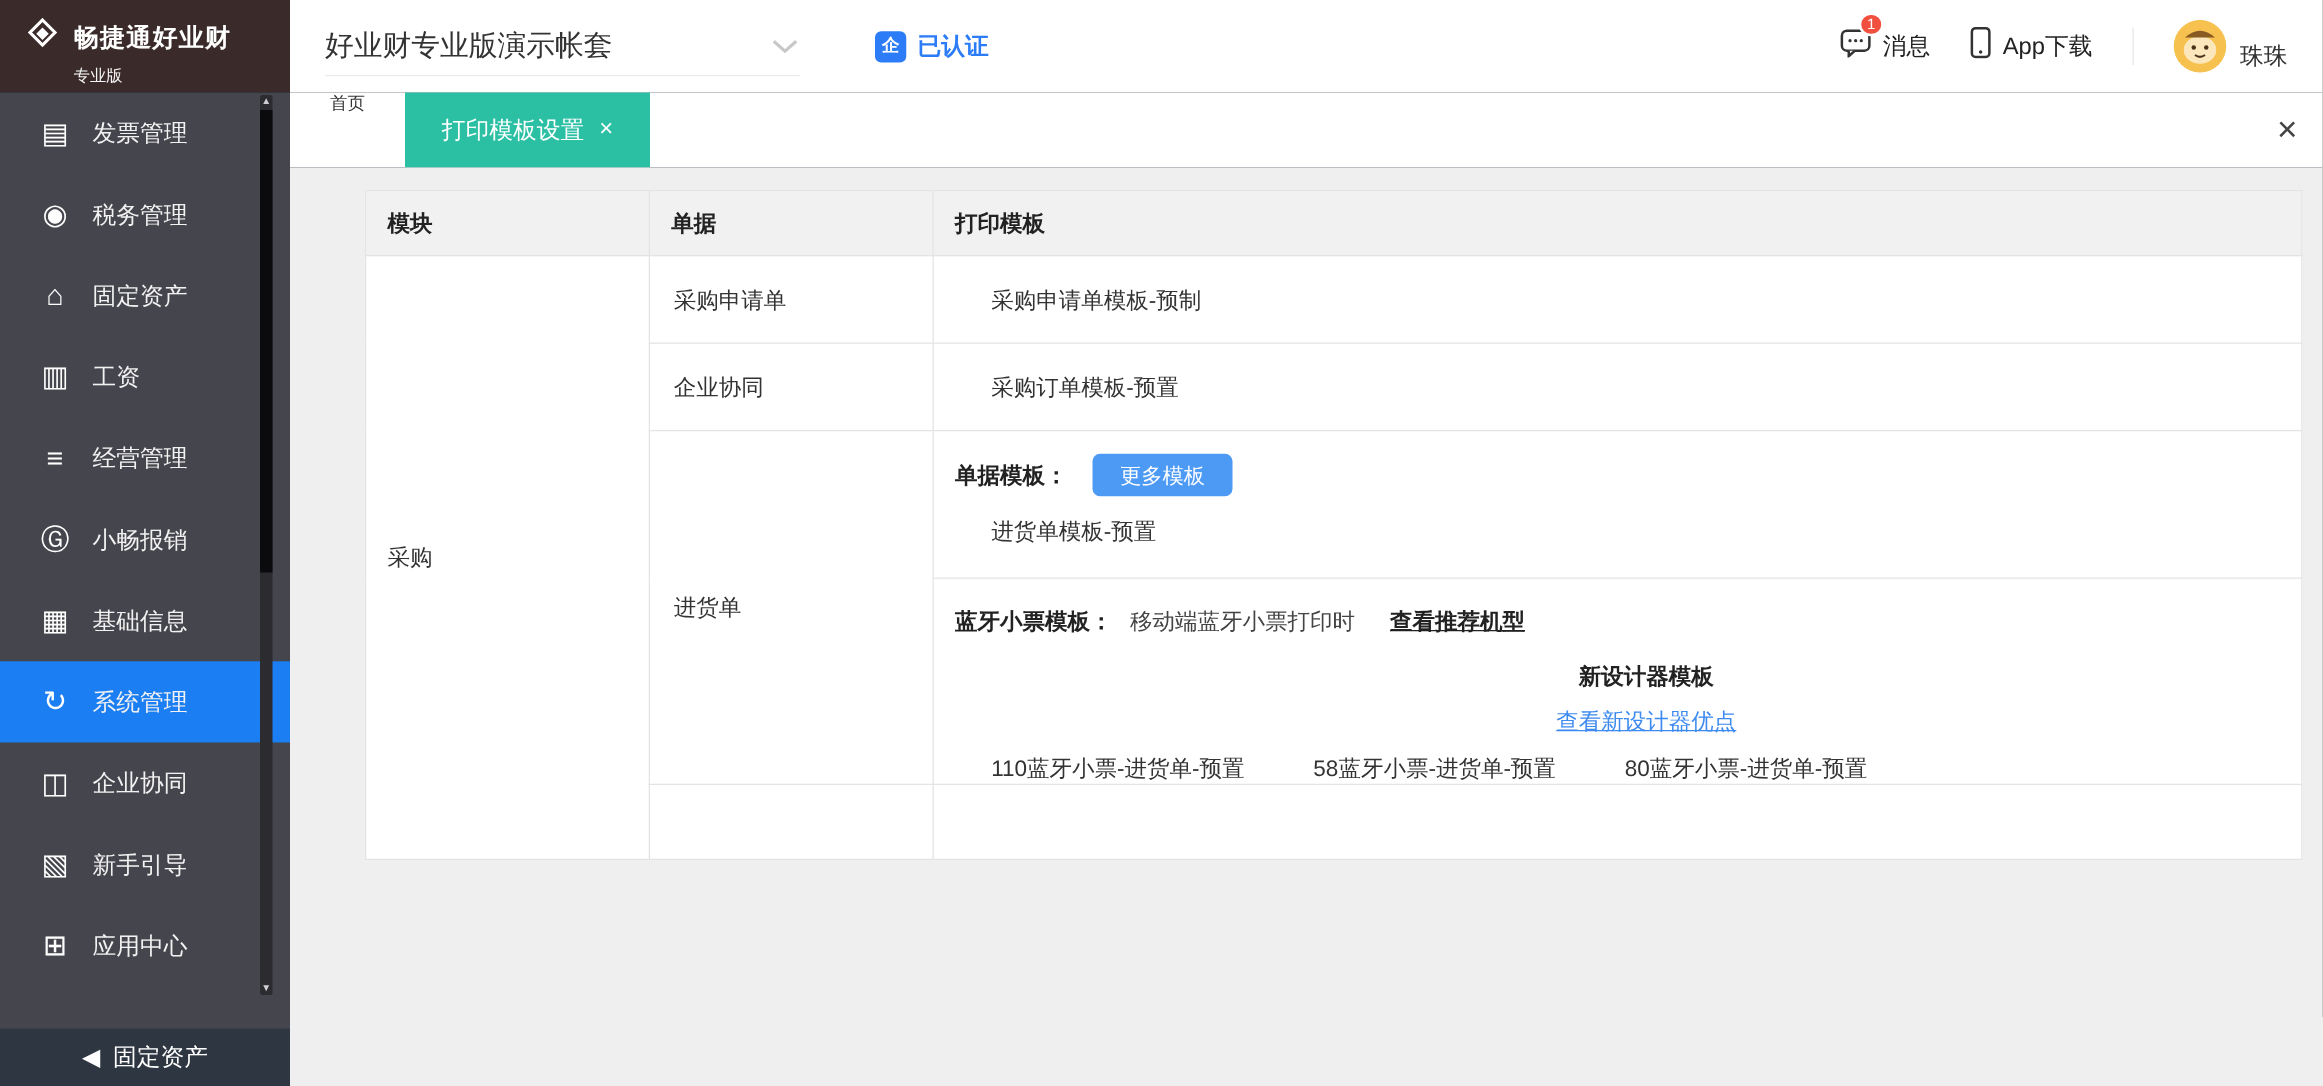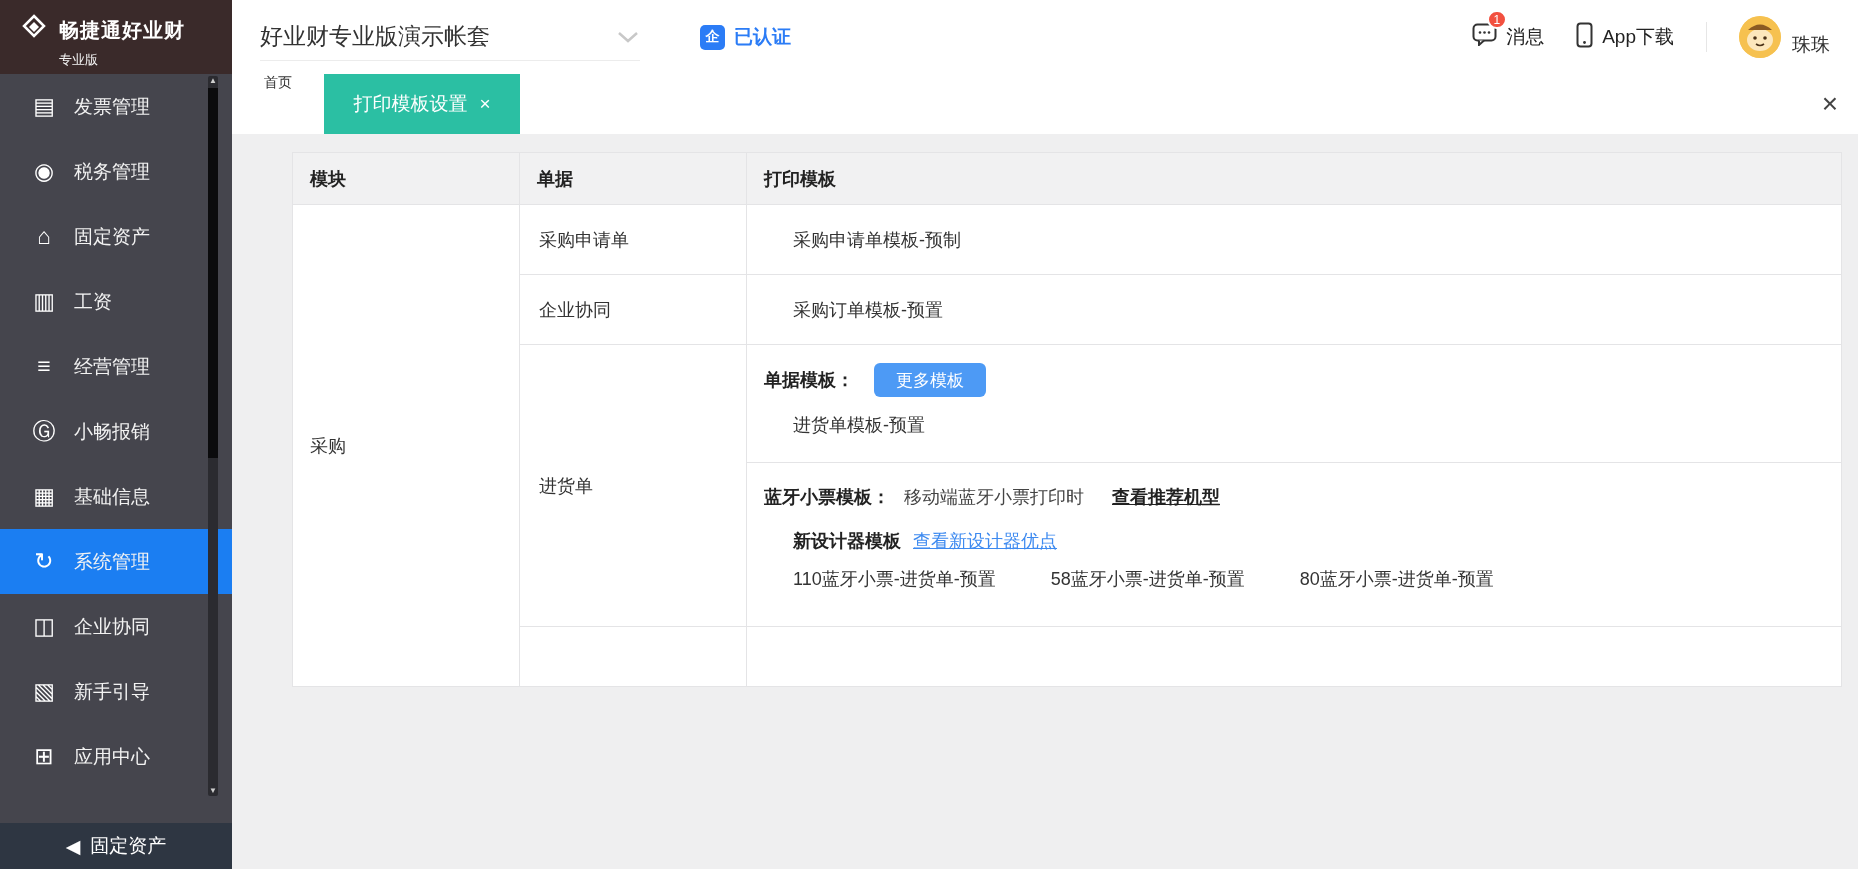--- a/index.html
+++ b/index.html
@@ -110,21 +110,21 @@
   td.tpl-block { padding:0; vertical-align:top; }
   .blk-top { height:118px; }
   .blk-bt { height:164px; }
   .line-label { font-weight:bold; color:#222; }
   .row-doc-tpl { display:flex; align-items:center; padding:18px 0 0 17px; }
   .btn-more { background:#4D9AF5; height:34px; padding:0 22px; font-size:17px; margin-left:20px; border-radius:6px; }
   .tpl-name { padding:16px 0 0 46px; }
   .bt-head { display:flex; align-items:center; padding:22px 0 0 17px; gap:14px; }
   .bt-hint { color:#444; }
   .bt-machine { font-weight:bold; color:#222; text-decoration:underline; cursor:pointer; margin-left:14px; }
-  .designer-line { display:flex; align-items:center; padding:20px 0 0 46px; gap:12px; }
+  .designer-line { display:flex; align-items:center; padding:20px 0 0 46px; gap:12px;flex-direction:column; }
   .bt-list { display:flex; padding:14px 0 0 46px; gap:55px; }
   .partial-row td { height:60px; }
 </style>
 </head>
 <body>
 
 <div class="app">
 
   <div class="logo-area">
     <div class="logo-row">

